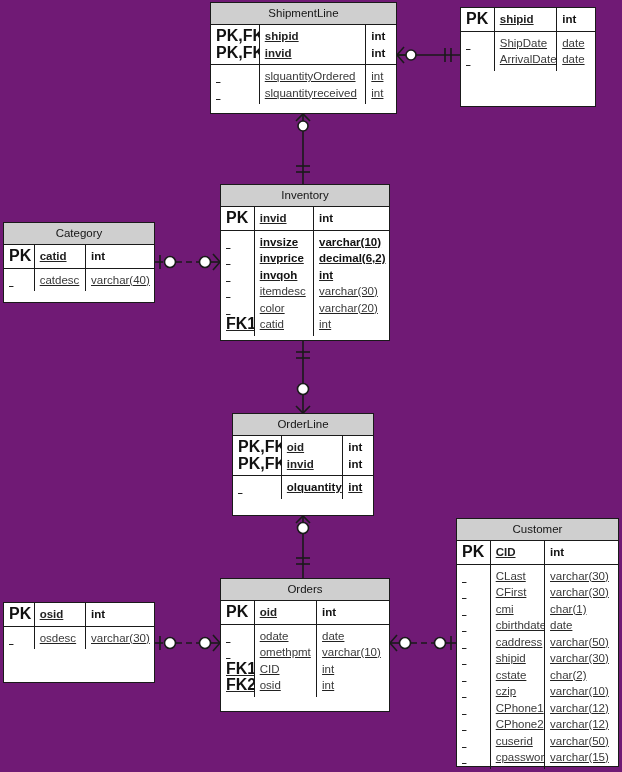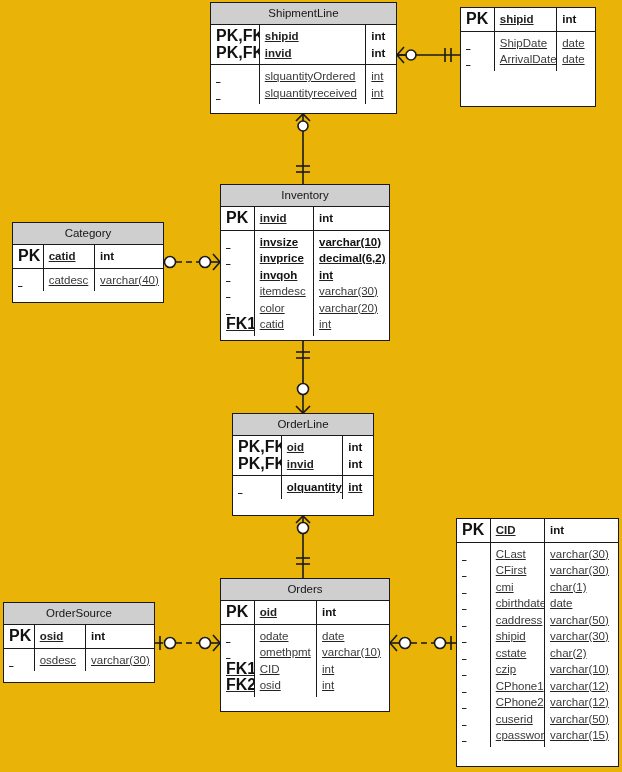--- a/index.html
+++ b/index.html
@@ -7,21 +7,21 @@
     padding: 0;
     background: #ffffff;
   }
   body {
     font-family: "Liberation Sans", sans-serif;
   }
   #canvas {
     position: relative;
     width: 622px;
     height: 772px;
-    background: #eab308;
+    background: #701a75;
     overflow: hidden;
   }
 
   
   .entity {
     position: absolute;
     box-sizing: border-box;
     border: 1.5px solid #1a1a1a;
     background: #ffffff;
     z-index: 5;
@@ -303,21 +303,21 @@
                 <span class="rowline bold-type">decimal(6,2)</span>
                 <span class="rowline bold-type">int</span>
                 <span class="rowline light-type">varchar(30)</span>
                 <span class="rowline light-type">varchar(20)</span>
                 <span class="rowline light-type">int</span>
               </td>
             </tr>
           </tbody>
         </table>
       </div>
-      <div class="entity" style="left: 12px; top: 222px; width: 152px; height: 81px;">
+      <div class="entity" style="left: 3px; top: 222px; width: 152px; height: 81px;">
         <div class="entity-header">Category</div>
         <table class="attr-table">
           <colgroup>
             <col style="width: 30px;">
             <col style="width: 51px;">
             <col style="width: 68px;">
           </colgroup>
           <tbody class="pk-section">
             <tr>
               <td class="keycol">
@@ -424,21 +424,20 @@
                 <span class="rowline light-type">date</span>
                 <span class="rowline light-type">varchar(10)</span>
                 <span class="rowline light-type">int</span>
                 <span class="rowline light-type">int</span>
               </td>
             </tr>
           </tbody>
         </table>
       </div>
       <div class="entity" style="left: 3px; top: 602px; width: 152px; height: 81px;">
-        <div class="entity-header">OrderSource</div>
         <table class="attr-table">
           <colgroup>
             <col style="width: 30px;">
             <col style="width: 51px;">
             <col style="width: 68px;">
           </colgroup>
           <tbody class="pk-section">
             <tr>
               <td class="keycol">
                 <span class="rowline fklabel">PK</span>
@@ -460,20 +459,21 @@
                 <span class="rowline light-attr">osdesc</span>
               </td>
               <td>
                 <span class="rowline light-type">varchar(30)</span>
               </td>
             </tr>
           </tbody>
         </table>
       </div>
       <div class="entity" style="left: 456px; top: 518px; width: 163px; height: 249px;">
+        <div class="entity-header">Customer</div>
         <table class="attr-table">
           <colgroup>
             <col style="width: 33px;">
             <col style="width: 54px;">
             <col style="width: 73px;">
           </colgroup>
           <tbody class="pk-section">
             <tr>
               <td class="keycol">
                 <span class="rowline fklabel">PK</span>

